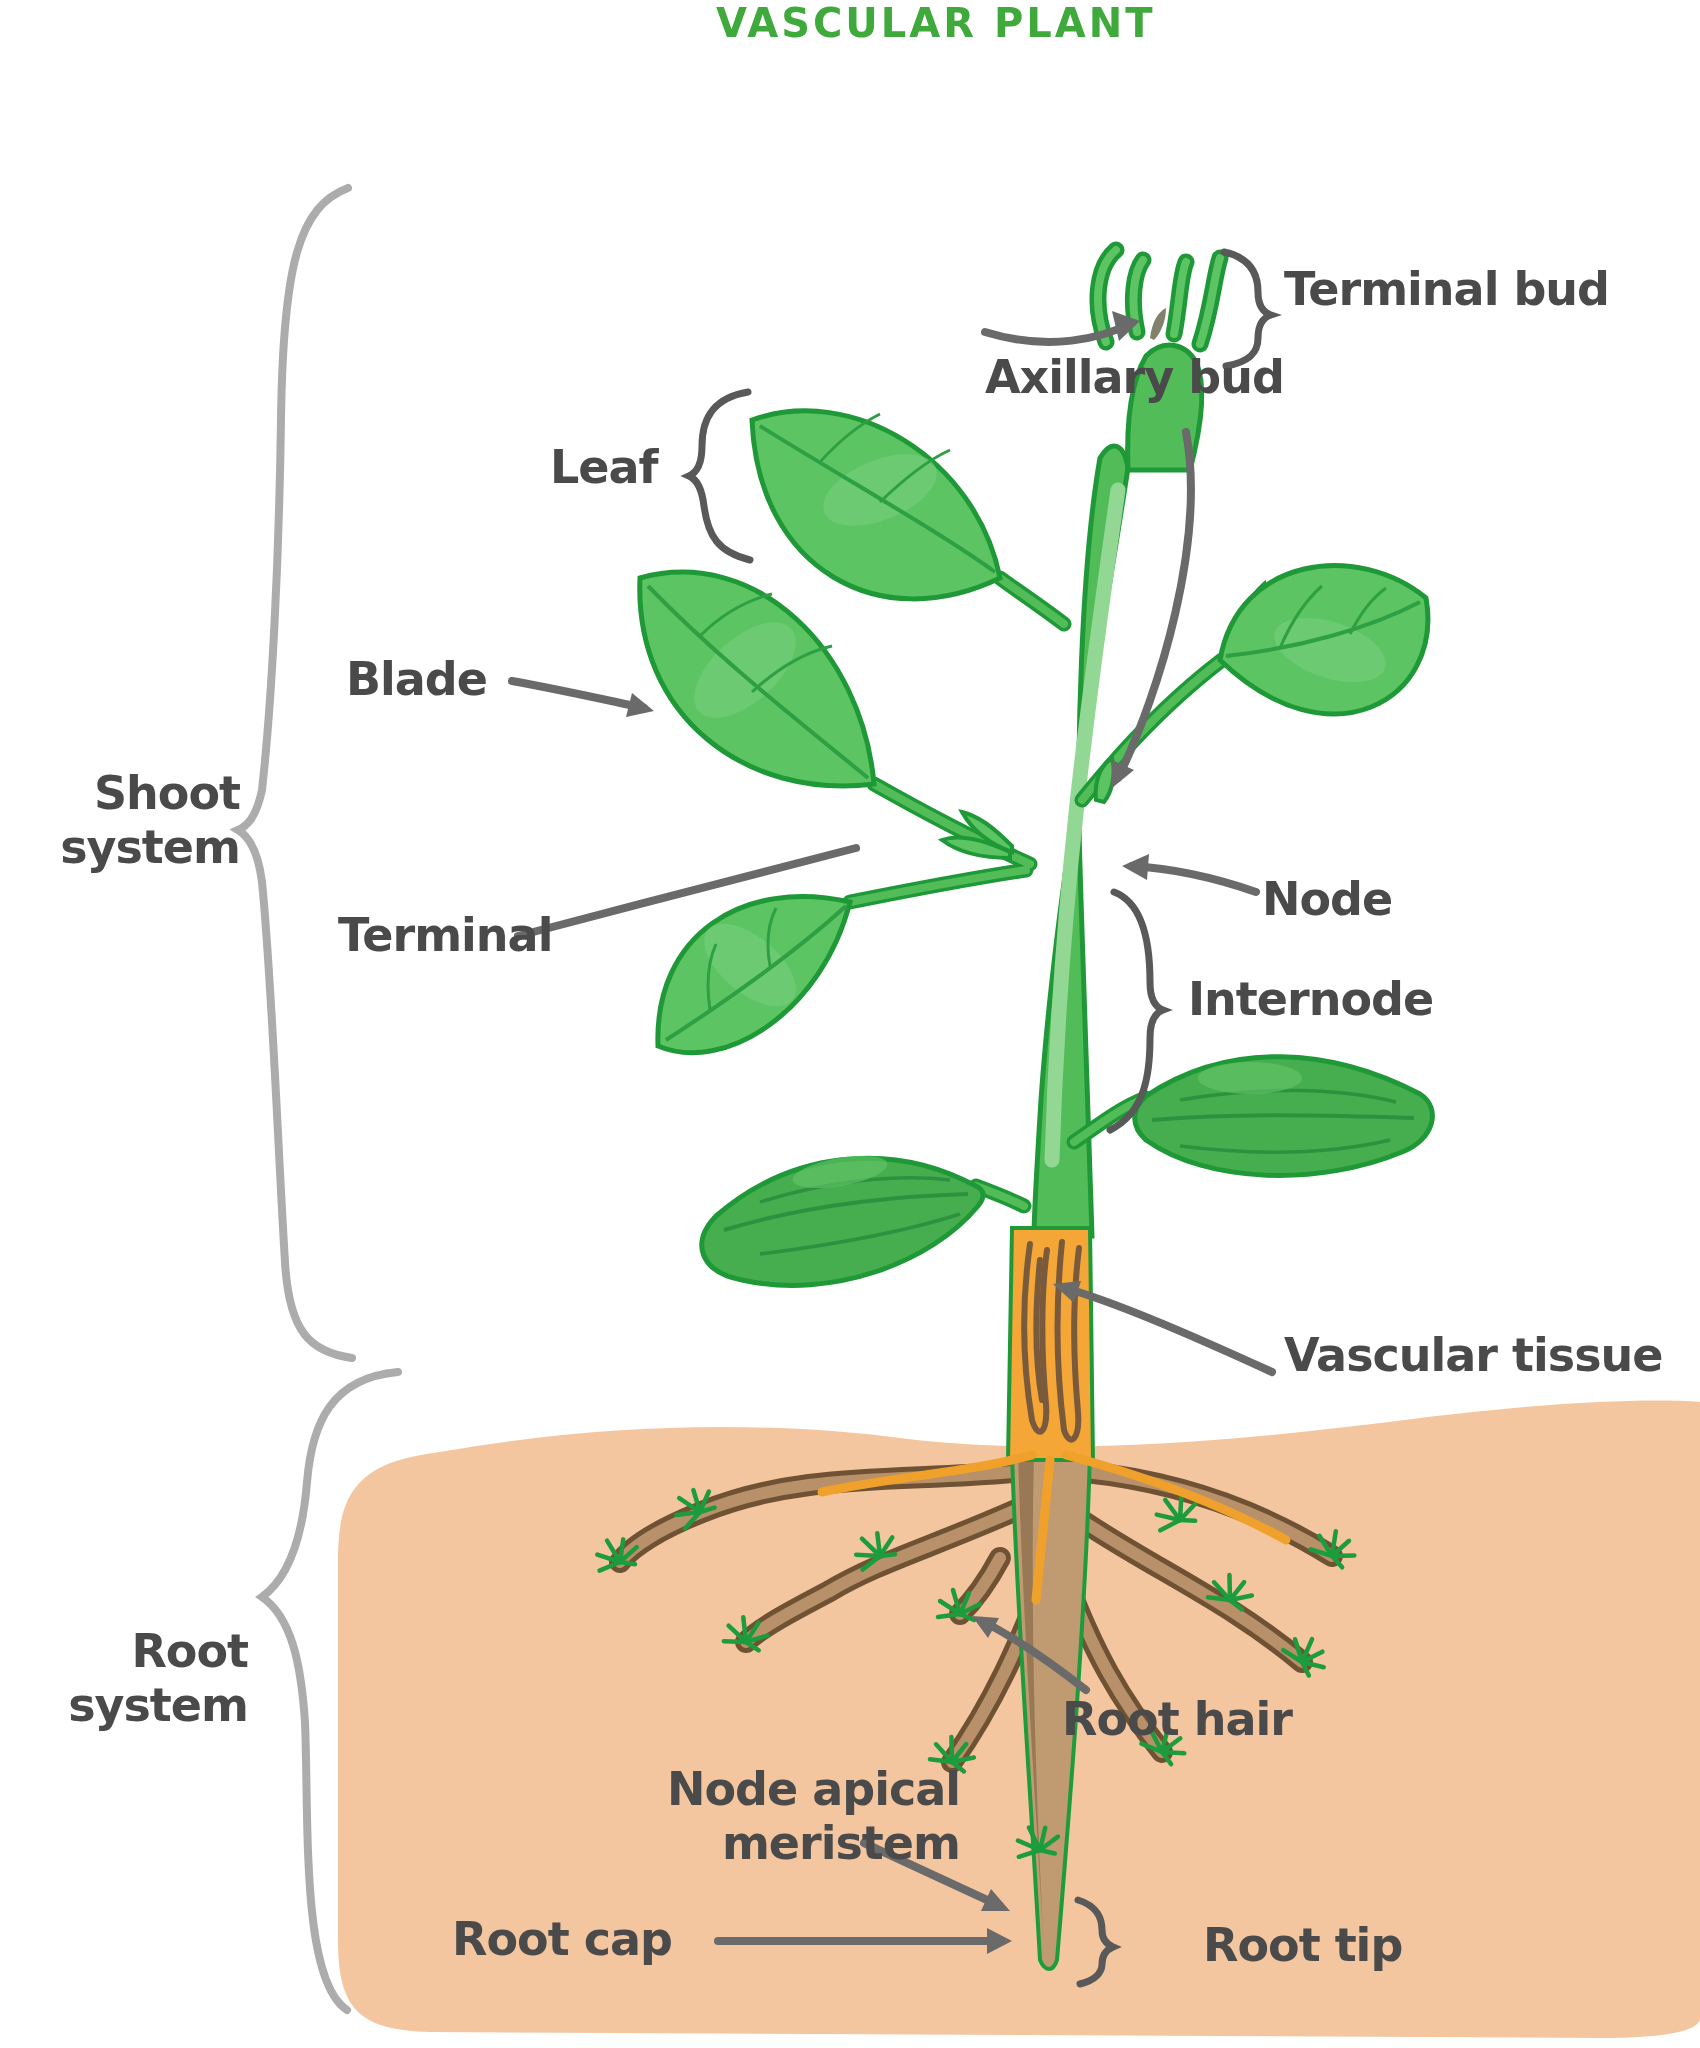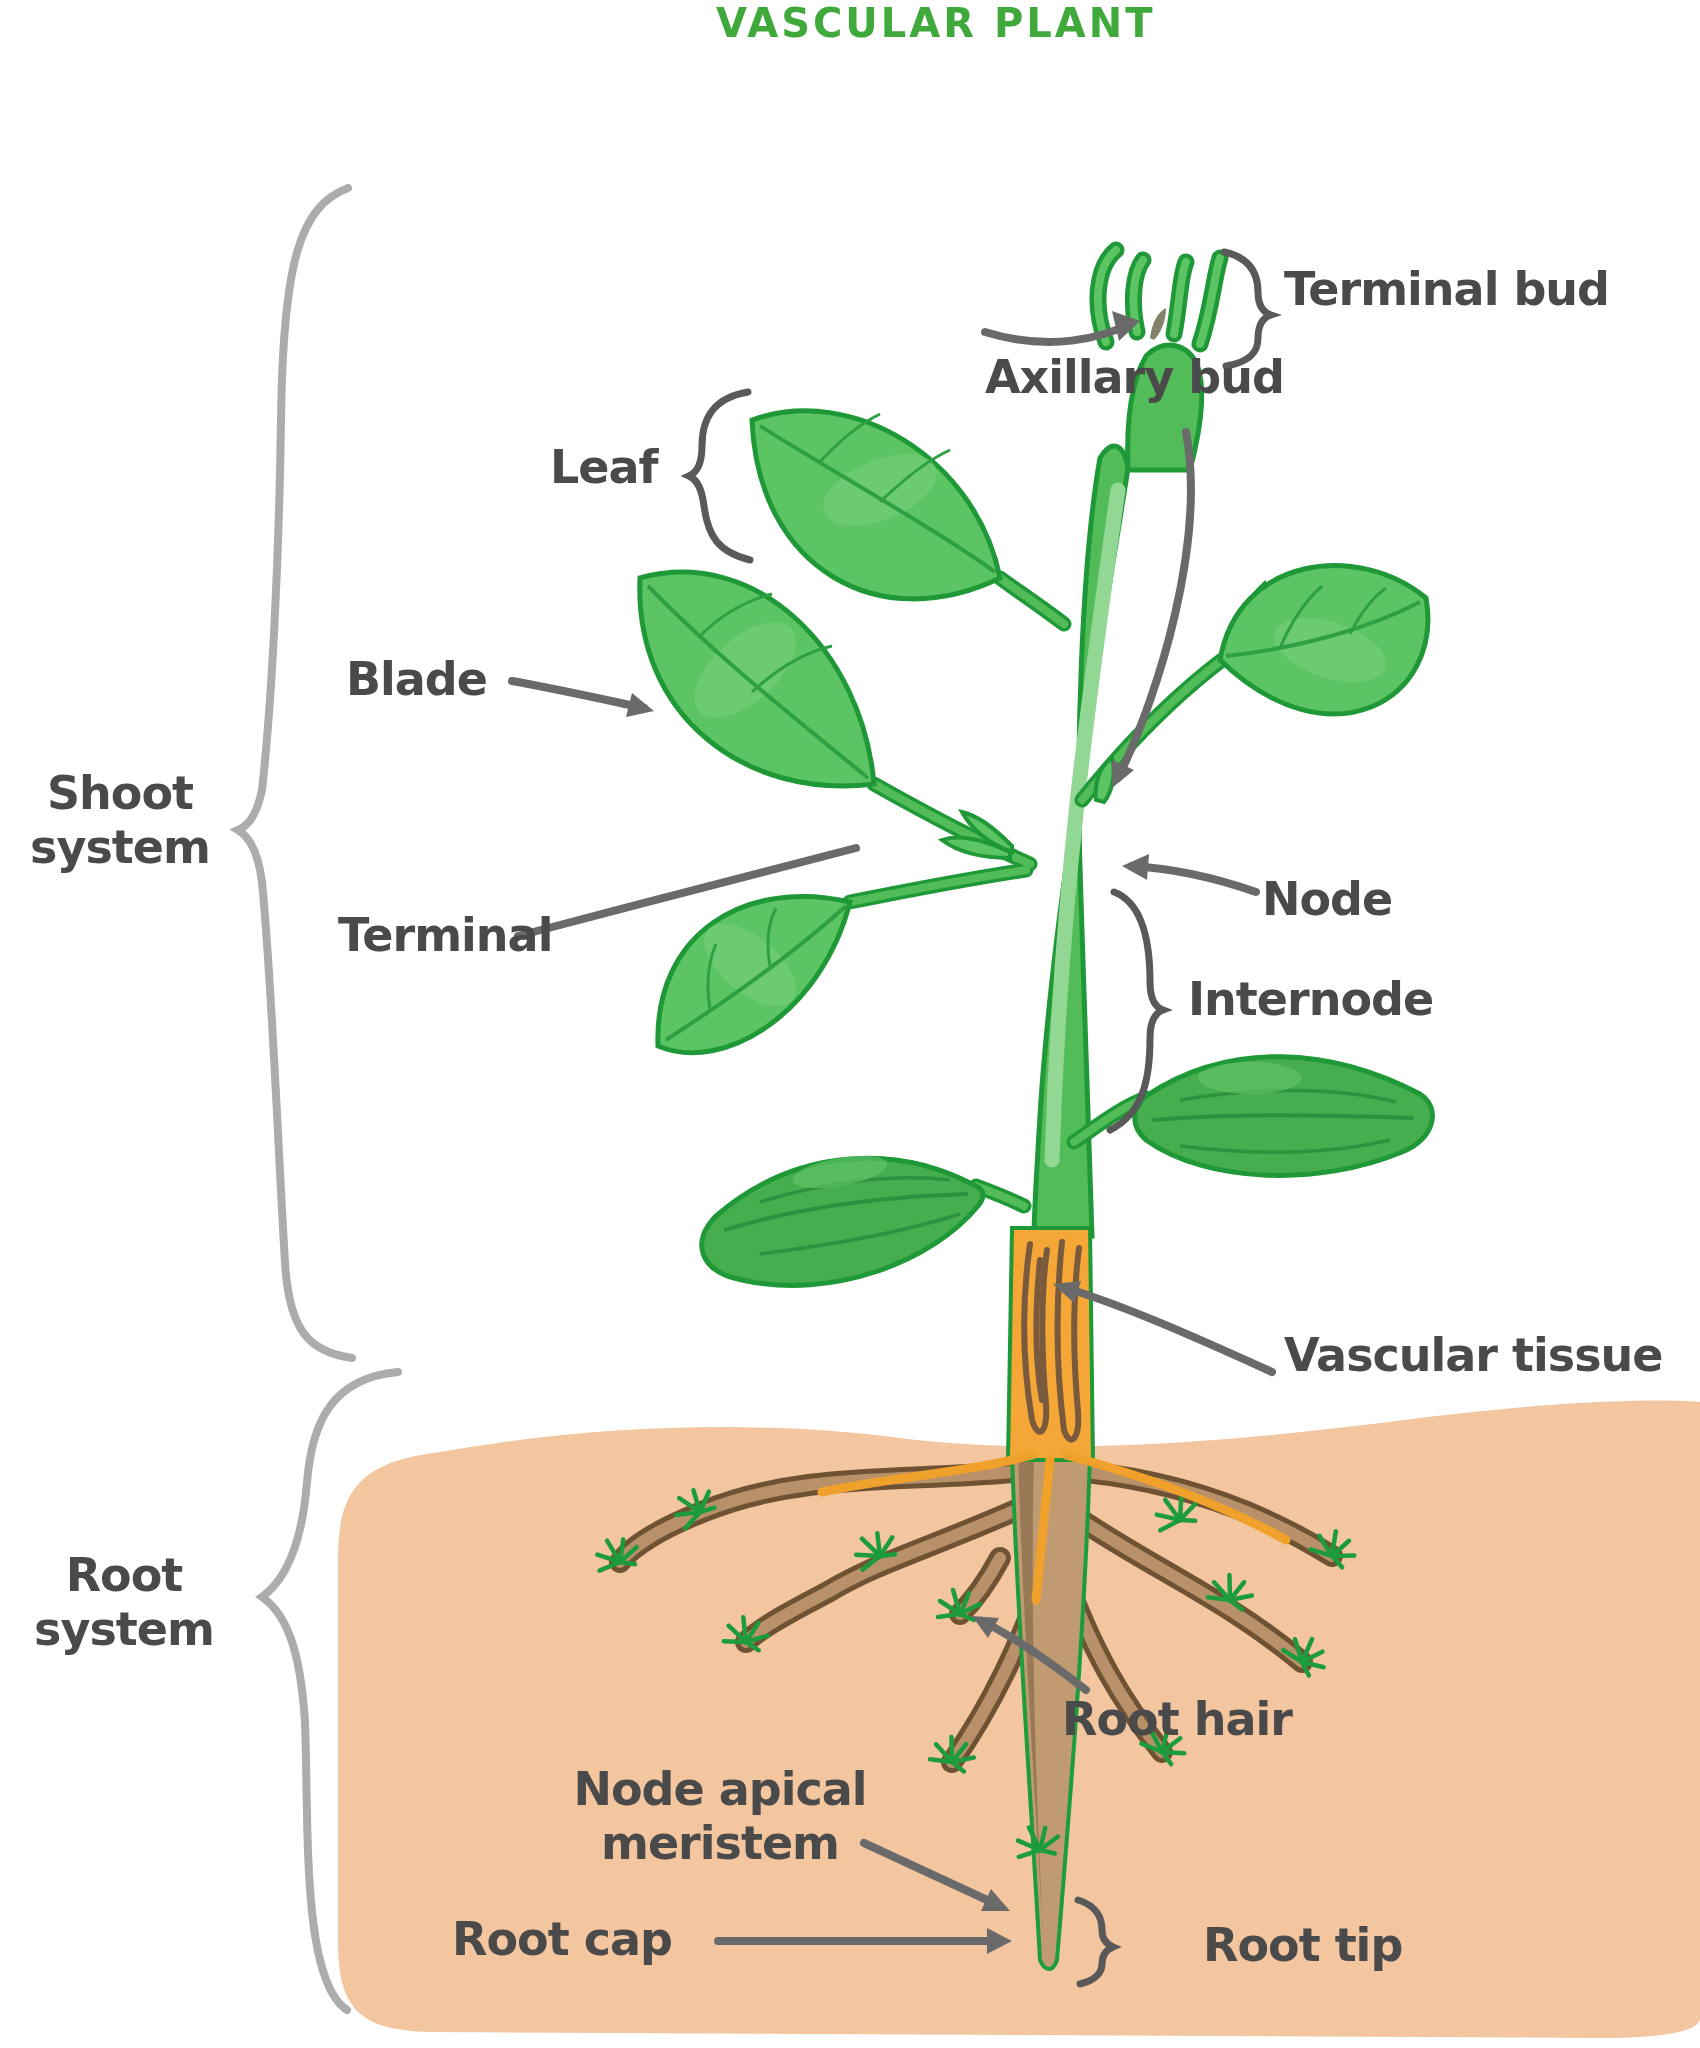--- a/index.html
+++ b/index.html
@@ -1,21 +1,21 @@
 <!DOCTYPE html>
 <html><head>
 <meta charset="utf-8">
 <style>
   html,body{margin:0;padding:0;background:#ffffff;}
   #canvas{position:relative;width:1700px;height:2048px;overflow:hidden;background:#ffffff;
           font-family:"DejaVu Sans",sans-serif;}
   svg{position:absolute;left:0;top:0;}
   .label{position:absolute;font-weight:bold;font-size:46px;color:#4a4a4a;
          letter-spacing:-1px;white-space:nowrap;}
-  .label.center{text-align:center;white-space:normal;line-height:1.18;}
+  .label.center{text-align:right;white-space:normal;line-height:1.18;}
   #title{position:absolute;left:716px;top:0px;font-weight:bold;font-size:40px;
          color:#3fa93c;letter-spacing:3px;white-space:nowrap;}
 </style>
 </head>
 <body>
 
 <div id="canvas">
 
 <svg width="1700" height="2048" viewBox="0 0 1700 2048">
 
@@ -239,21 +239,21 @@
 
 <div class="label" style="left:338px;top:908px;">Terminal</div>
 
 <div class="label" style="left:1284px;top:1328px;text-align:right;">Vascular tissue</div>
 
 <div class="label center" style="left:0px;top:766px;width:240px;">
   <span>Shoot</span><br>
   <span>system</span>
 </div>
 
-<div class="label center" style="left:0px;top:1548px;width:248px;">
+<div class="label center" style="left:0px;top:1624px;width:248px;">
   <span>Root</span><br>
   <span>system</span>
 </div>
 
 <div class="label center" style="left:480px;top:1762px;width:480px;">
   <span>Node apical</span><br>
   <span>meristem</span>
 </div>
 
 <div class="label" style="left:452px;top:1912px;">Root cap</div>

